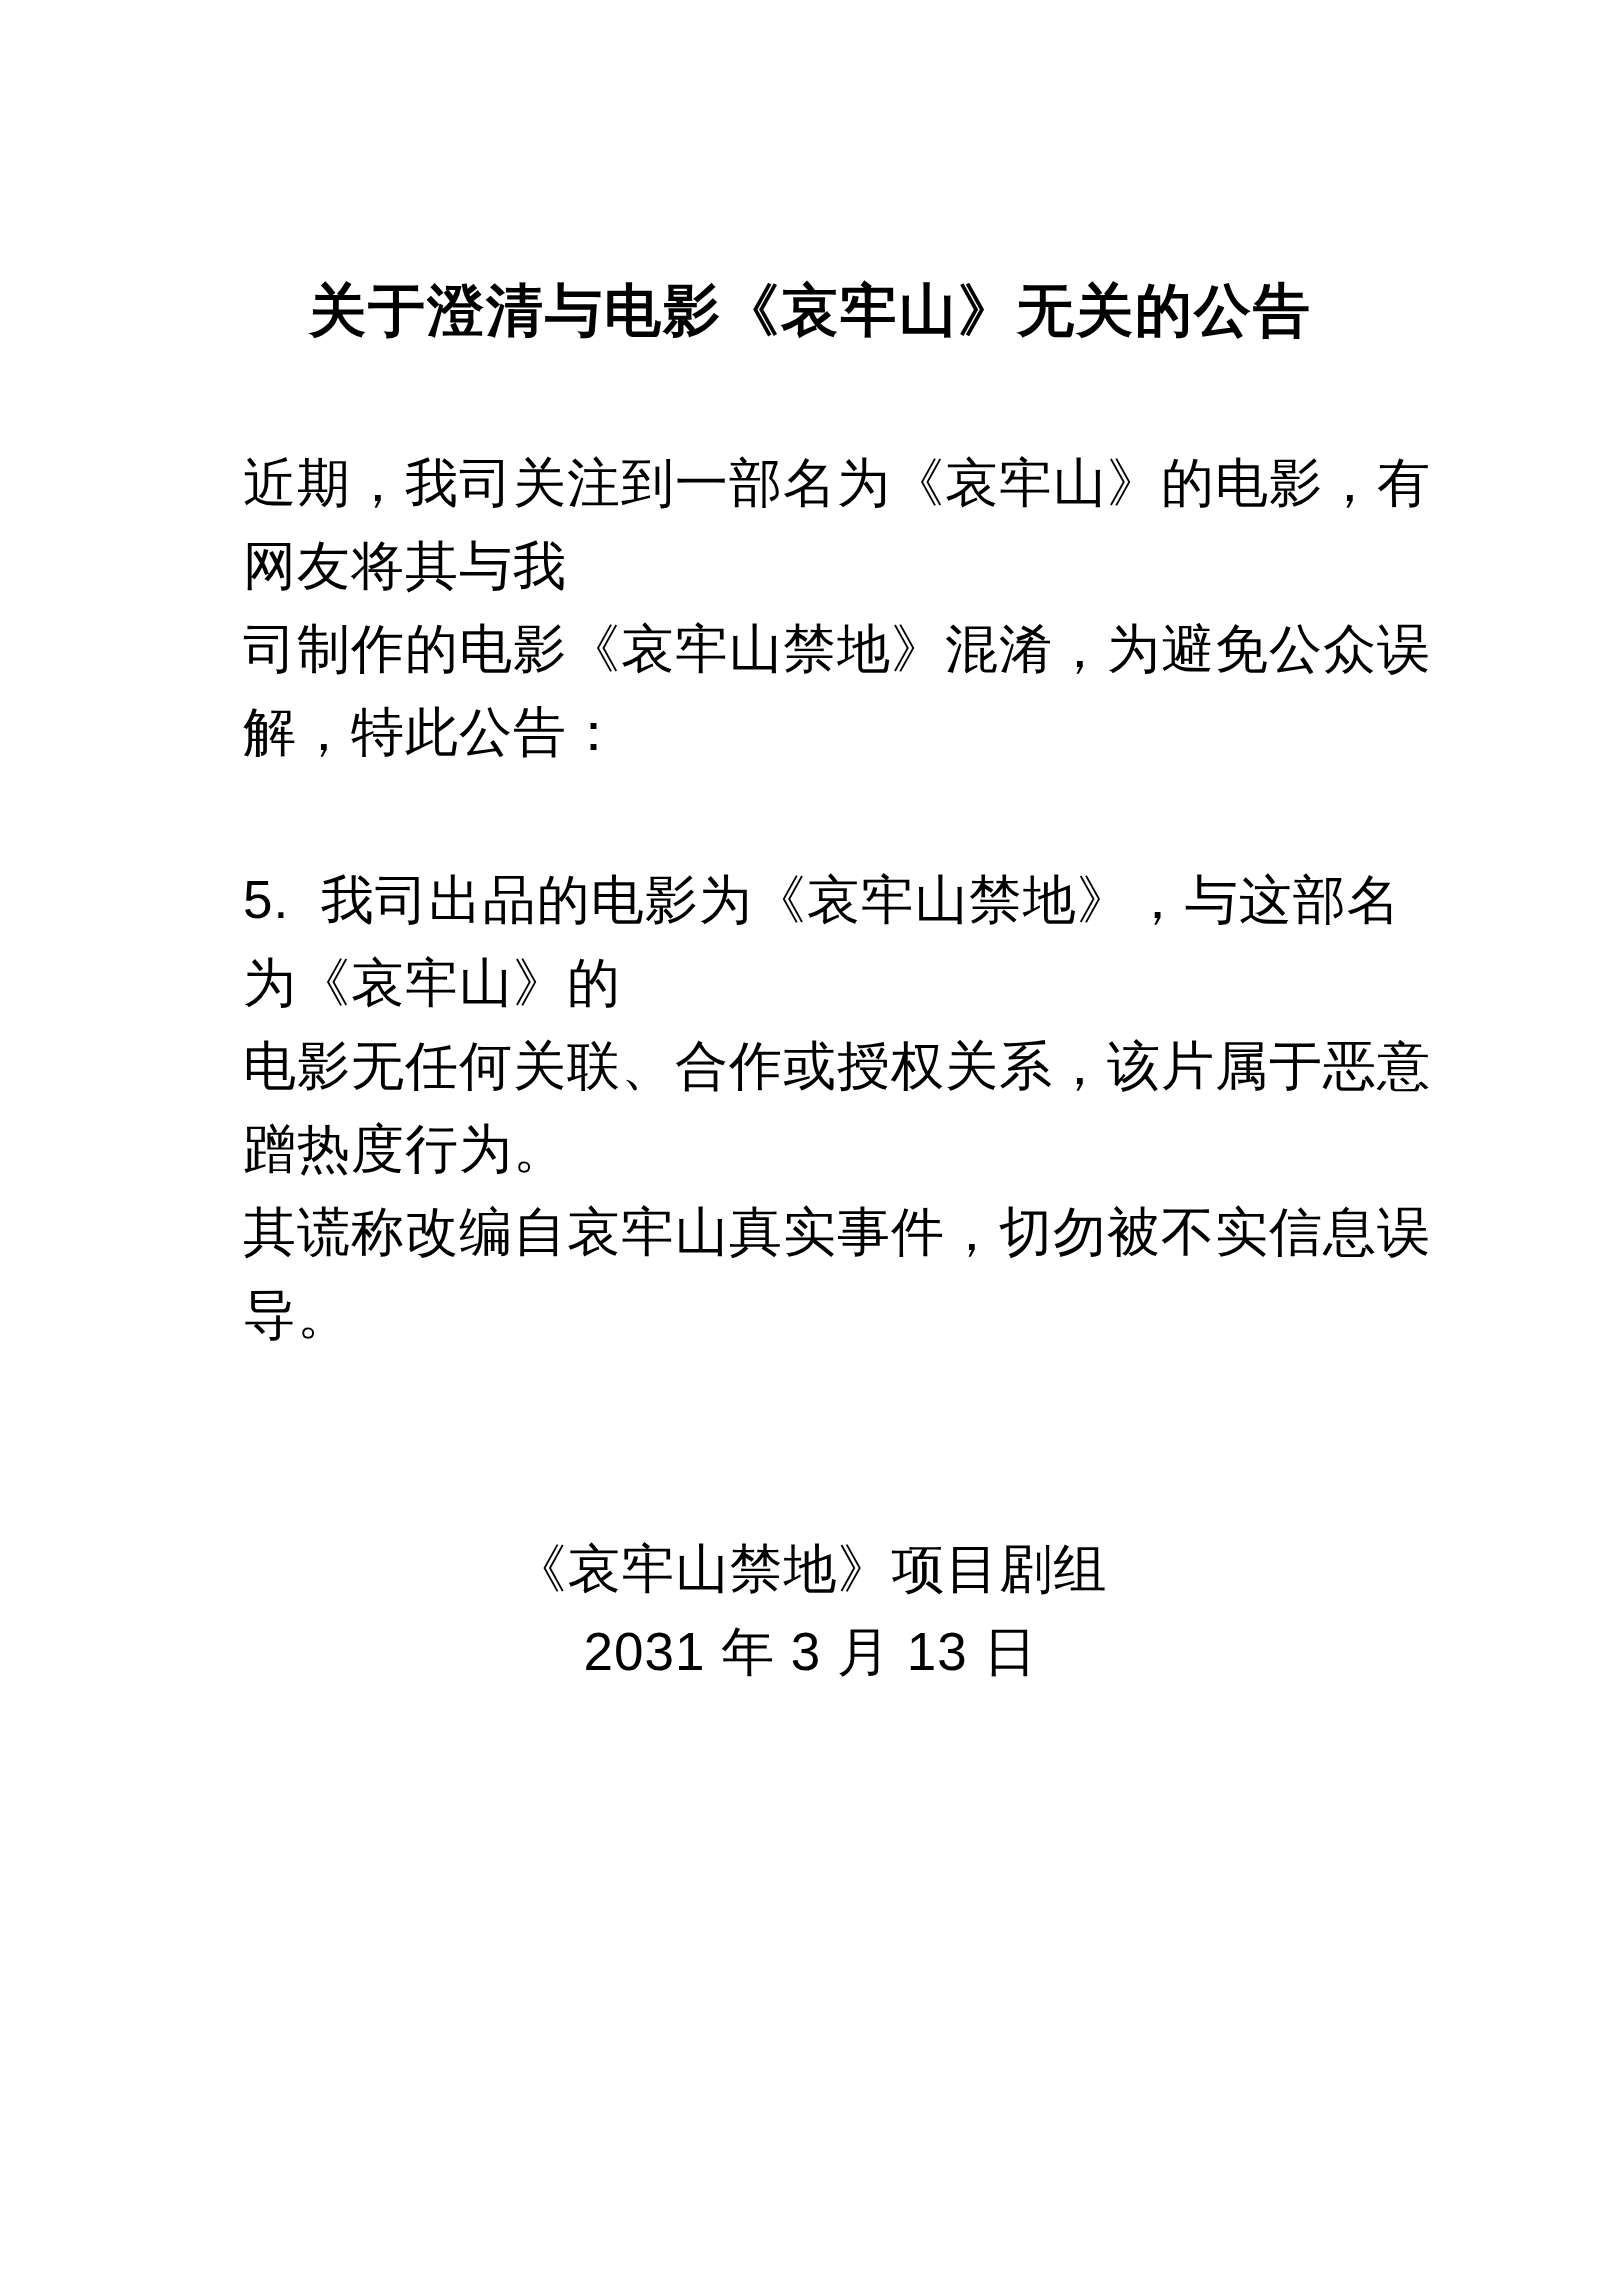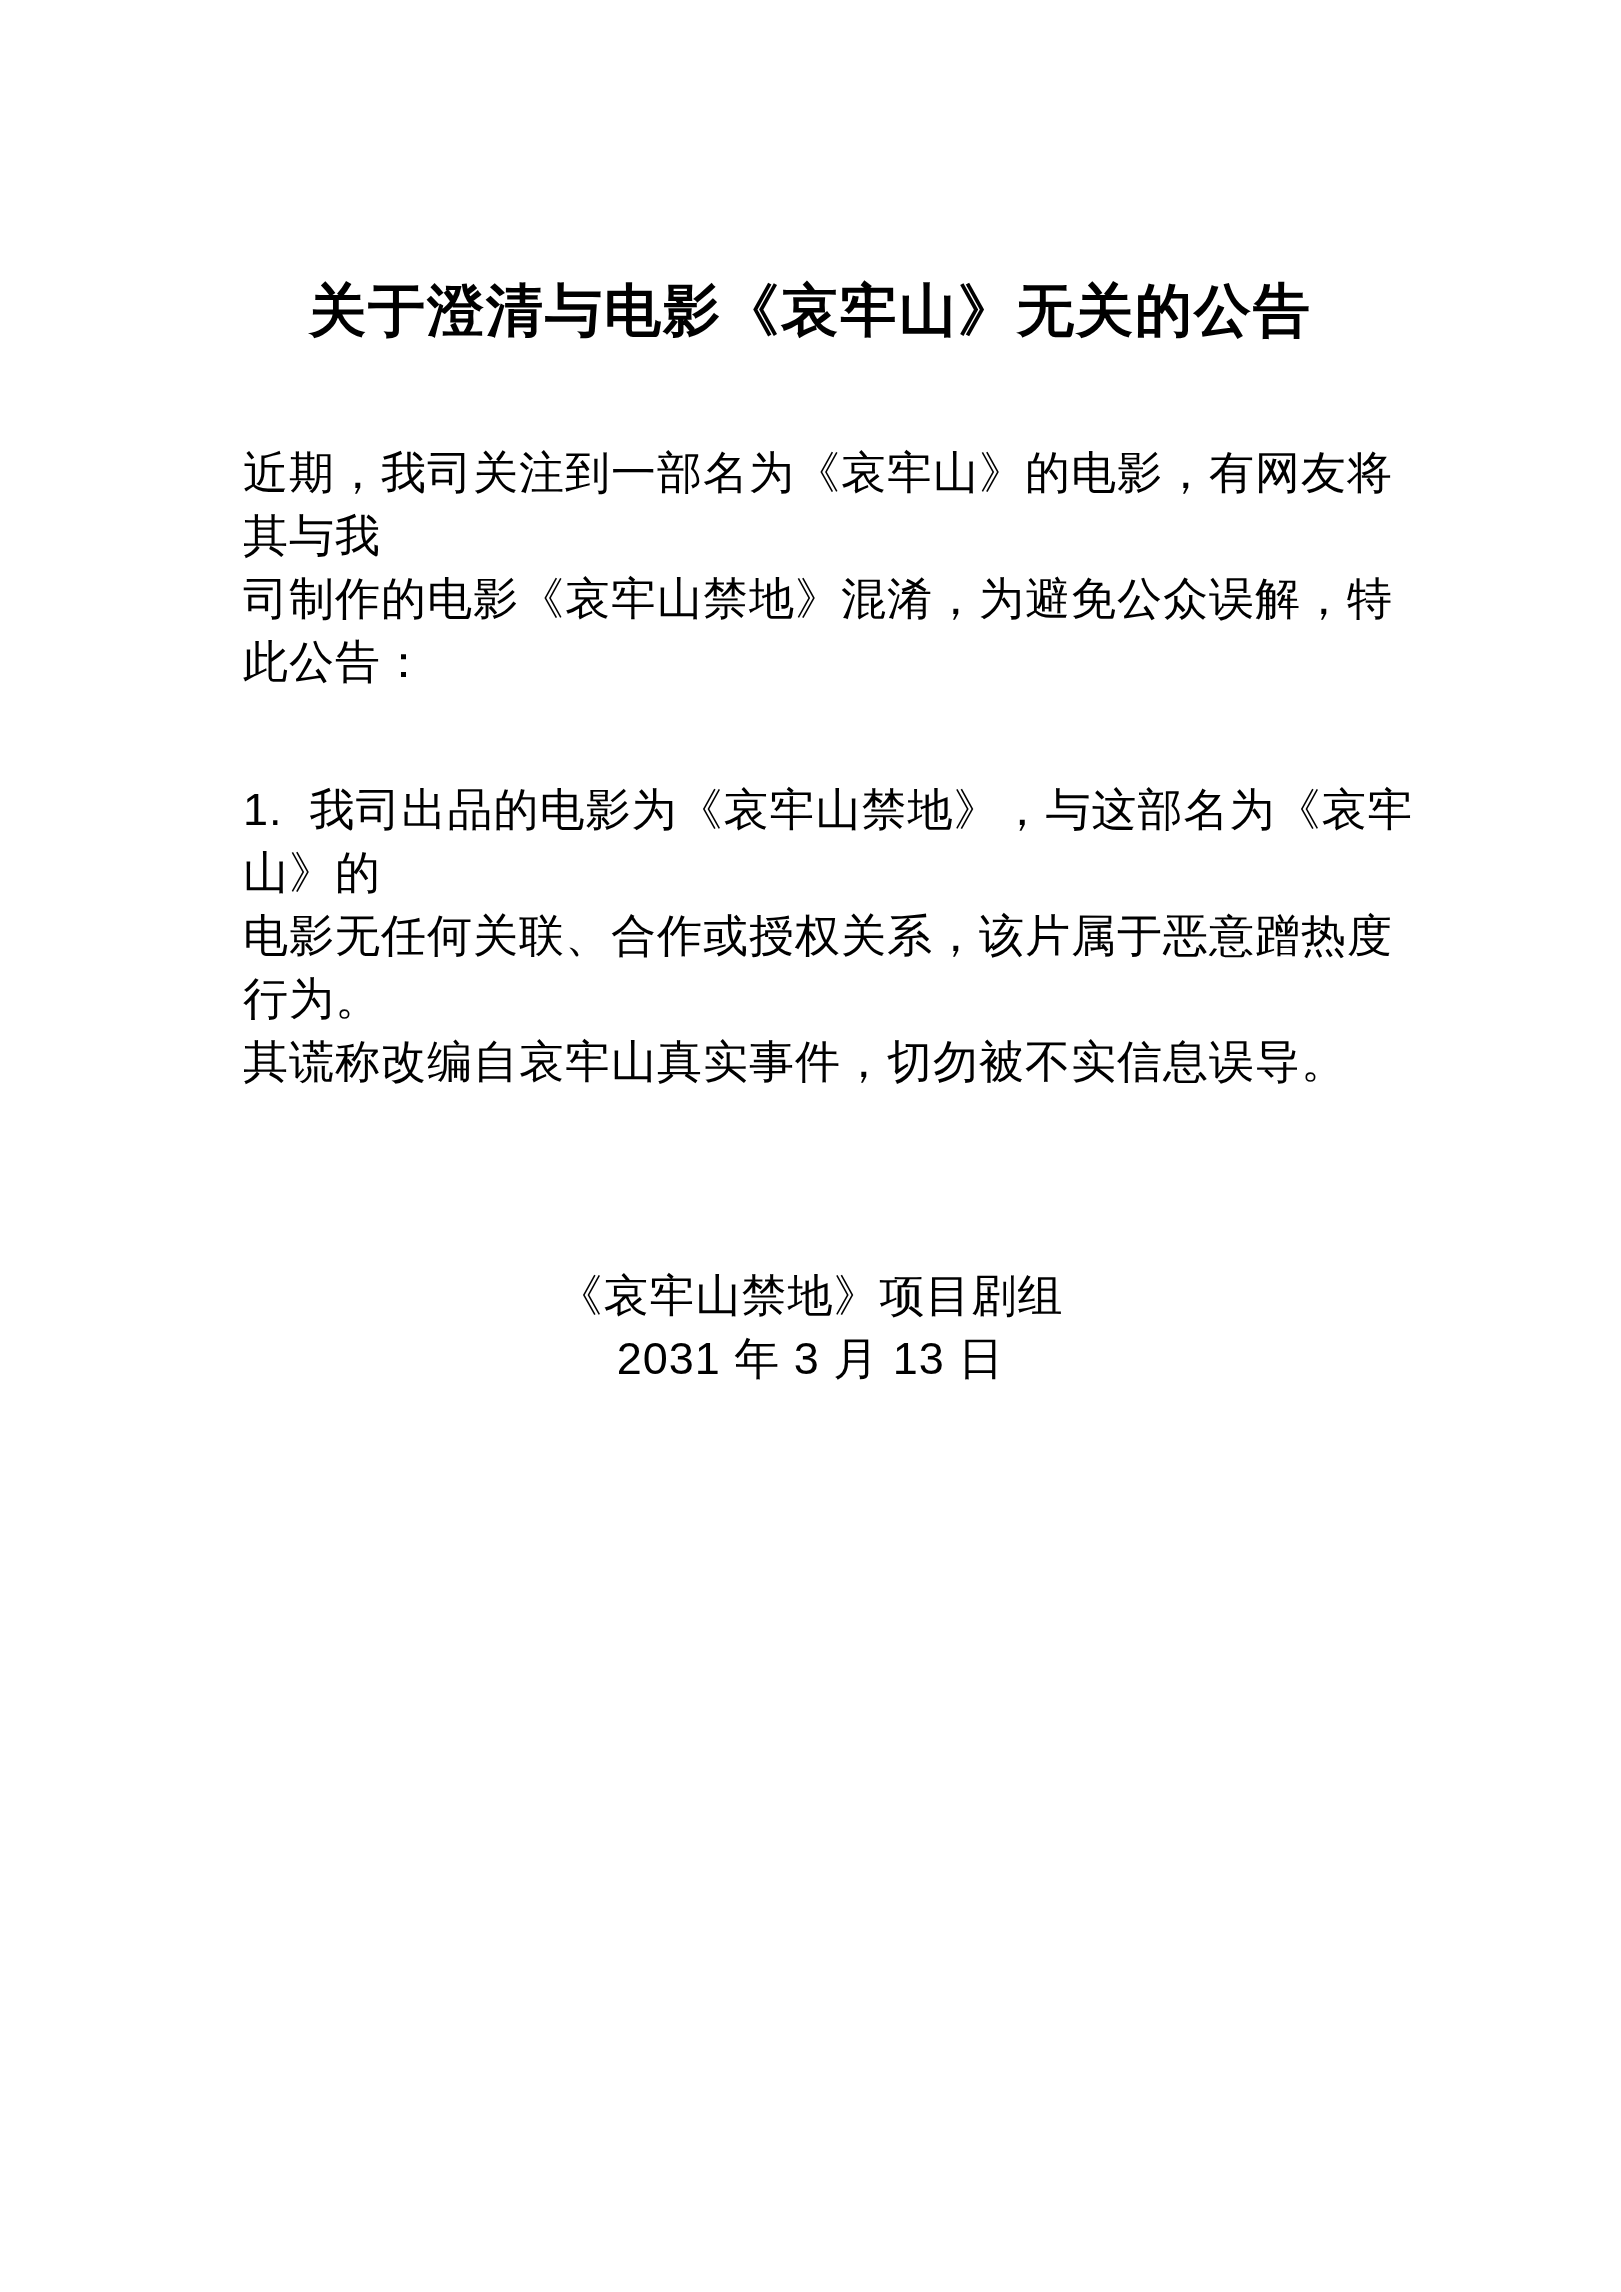--- a/index.html
+++ b/index.html
@@ -26,22 +26,22 @@
     line-height: 103px;
     font-weight: bold;
     letter-spacing: 2px;
     white-space: pre-wrap;
   }
   .doc-body {
     position: absolute;
     top: 441px;
     left: 243px;
     width: 1192px;
-    font-size: 45px;
-    line-height: 63px;
+    font-size: 53px;
+    line-height: 83px;
     letter-spacing: 1px;
   }
   .doc-body p {
     margin: 0;
     white-space: pre-wrap;
   }
   .items-group {
     margin-top: 85px;
   }
   .closing-para {
@@ -62,21 +62,21 @@
 <div class="page">
 
   <h1 class="doc-title">关于澄清与电影《哀牢山》无关的公告</h1>
 
   <div class="doc-body">
 
     <p class="intro-para">近期，我司关注到一部名为《哀牢山》的电影，有网友将其与我
 司制作的电影《哀牢山禁地》混淆，为避免公众误解，特此公告：</p>
 
     <div class="items-group">
-      <p>1.  我司出品的电影为《哀牢山禁地》，与这部名为《哀牢山》的
+      <p>5.  我司出品的电影为《哀牢山禁地》，与这部名为《哀牢山》的
 电影无任何关联、合作或授权关系，该片属于恶意蹭热度行为。</p>
     </div>
 
     <p class="closing-para">其谎称改编自哀牢山真实事件，切勿被不实信息误导。</p>
 
     <div class="sign-block">
       <div>《哀牢山禁地》项目剧组</div>
       <div>2031 年 3 月 13 日</div>
     </div>
 

